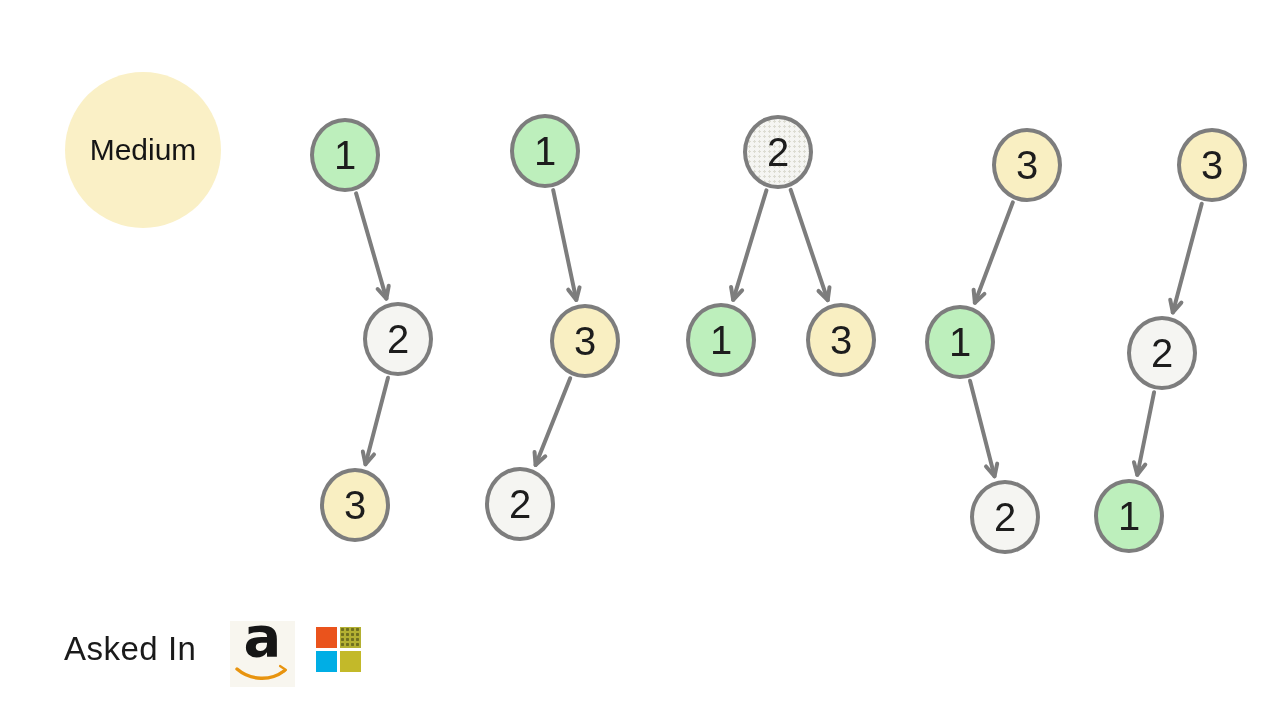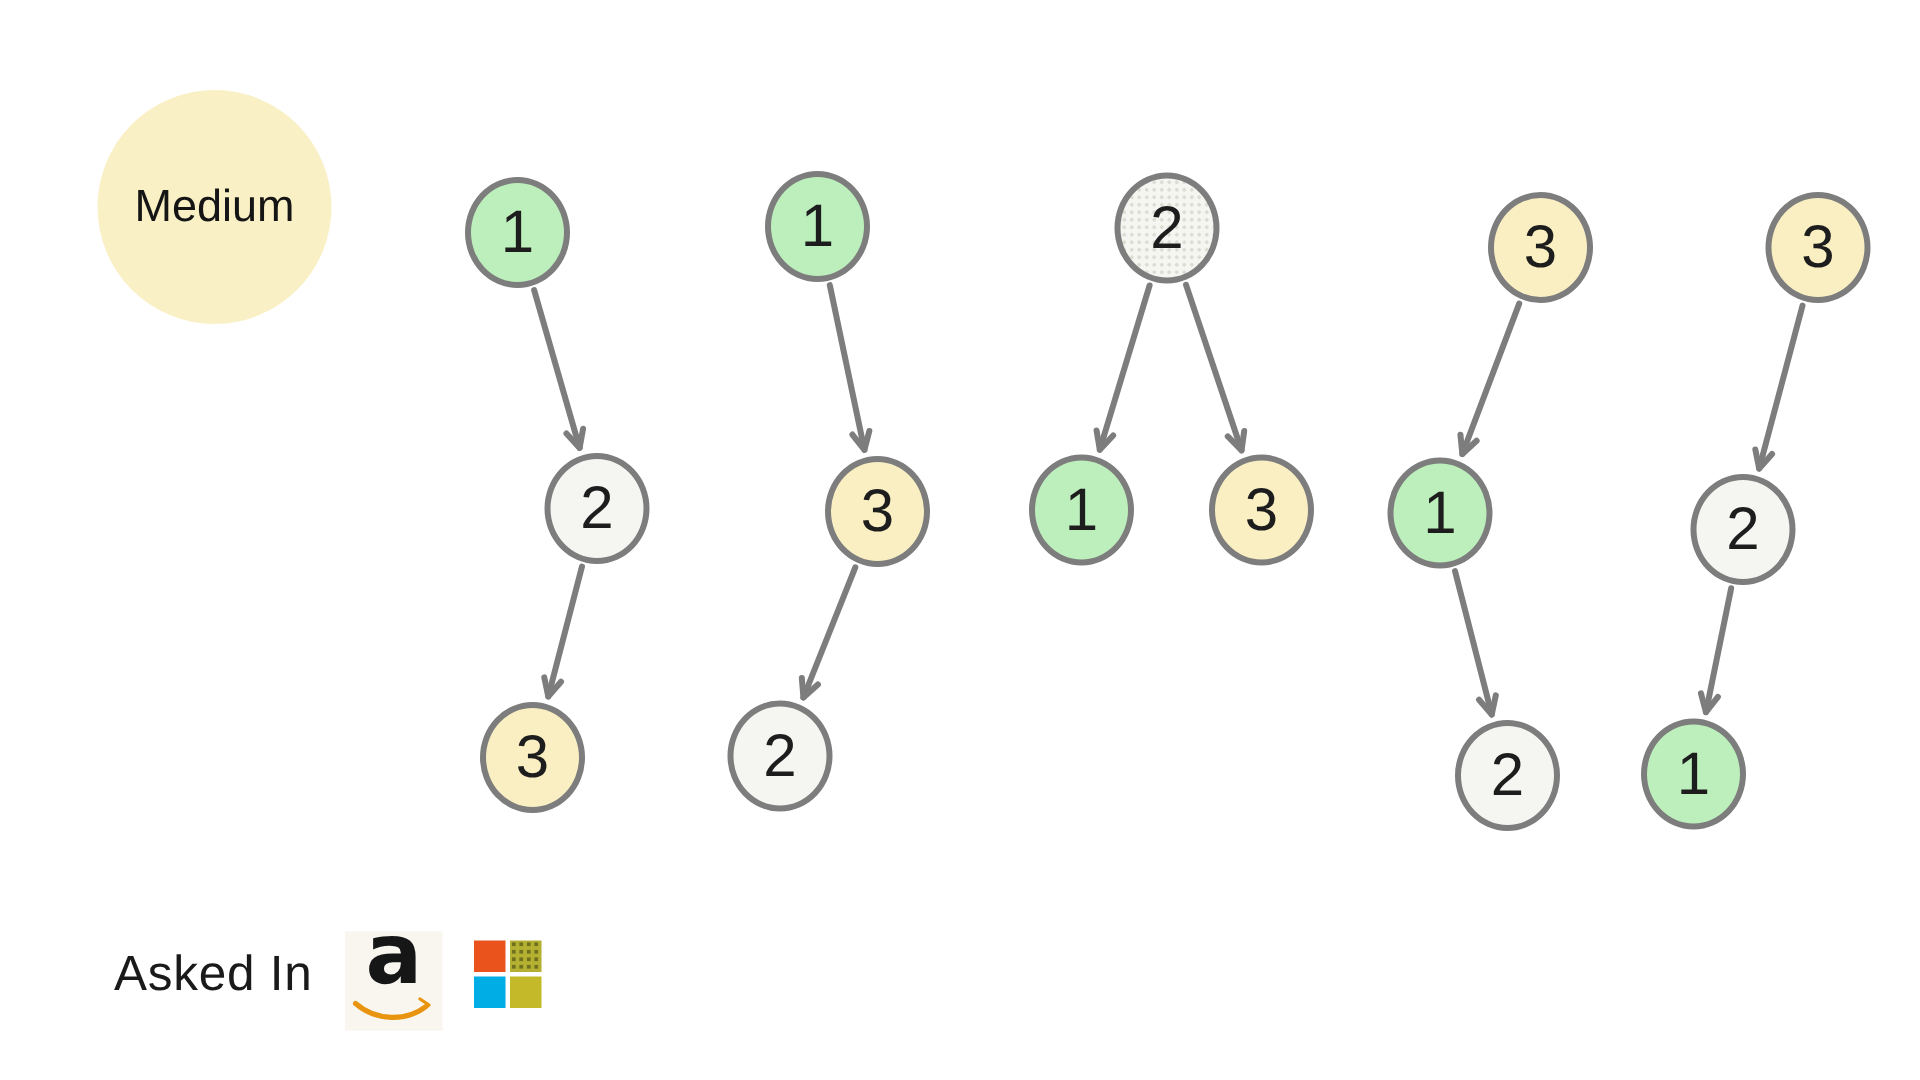--- a/index.html
+++ b/index.html
@@ -4,21 +4,21 @@
 <style>
   html,body{margin:0;padding:0;}
   body{
     width:1280px;height:720px;
     background:#ffffff;
     font-family:"Liberation Sans",sans-serif;
     position:relative;overflow:hidden;
     color:#1c1c1c;
   }
   .badge{
-    position:absolute;left:65px;top:60px;
+    position:absolute;left:65px;top:72px;
     width:156px;height:156px;border-radius:50%;
     background:#FAF0C6;
     display:flex;align-items:center;justify-content:center;
     font-size:30px;color:#151515;
   }
   .edges{position:absolute;left:0;top:0;width:1280px;height:720px;}
   .node{
     position:absolute;width:70px;height:74px;box-sizing:border-box;
     border:4px solid #7D7D7D;border-radius:50%;
     display:flex;align-items:center;justify-content:center;
@@ -26,21 +26,21 @@
   }
   .node[data-color="green"]{background:#BDEFBC;}
   .node[data-color="yellow"]{background:#F9EFC2;}
   .node[data-color="gray"]{background:#F5F5F2;}
   .node[data-color="gray-dotted"]{
     background-color:#F5F5F2;
     background-image:radial-gradient(#DCDCD2 1px, transparent 1.2px);
     background-size:5px 5px;
   }
   .footer-label{
-    position:absolute;left:76px;top:630px;
+    position:absolute;left:64px;top:630px;
     font-size:33px;color:#1a1a1a;letter-spacing:0.5px;
   }
   .amazon-tile{
     position:absolute;left:230px;top:621px;
     width:65px;height:66px;background:#F8F6EF;
   }
   .amazon-a{
     position:absolute;left:0;right:0;top:-12px;text-align:center;
     font-family:"DejaVu Sans",sans-serif;
     font-size:56px;font-weight:700;color:#161616;line-height:1.0;

